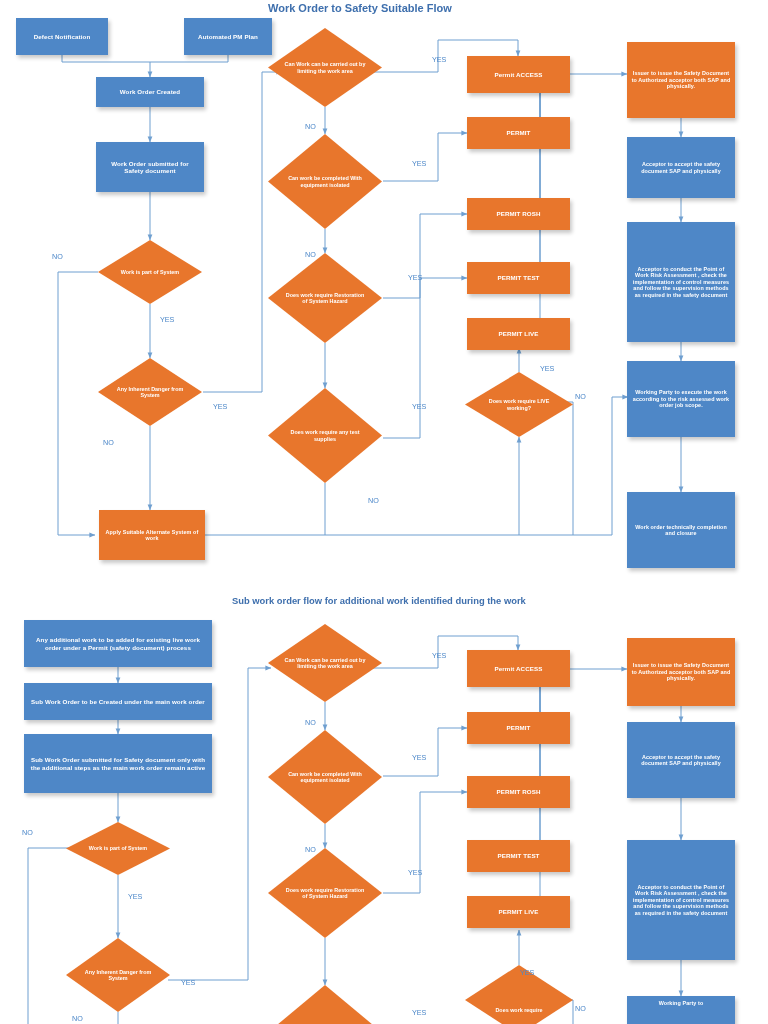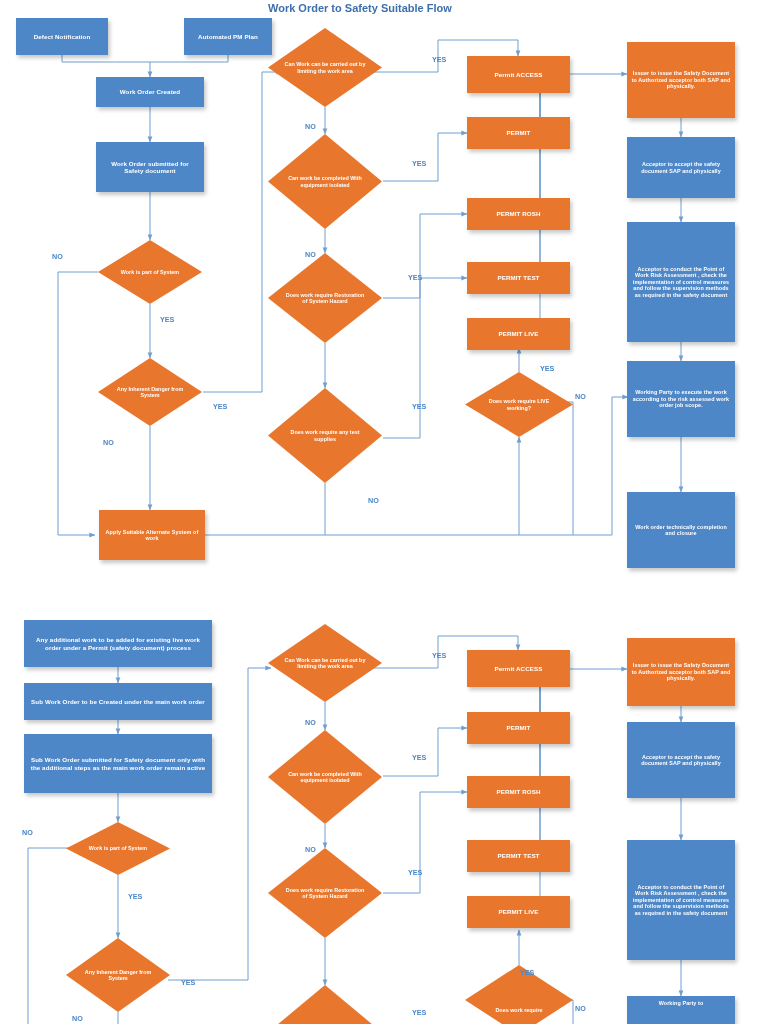--- a/index.html
+++ b/index.html
@@ -17,21 +17,21 @@
   .blue{background:#4e87c7;box-shadow:2px 3px 4px rgba(0,0,0,.22);}
   .orange{background:#e8762c;box-shadow:2px 3px 4px rgba(0,0,0,.22);}
 
   .diamond{position:absolute;display:flex;align-items:center;justify-content:center;}
   .diamond .dshape{position:absolute;left:0;top:0;width:100%;height:100%;
      background:#e8762c;clip-path:polygon(50% 0,100% 50%,50% 100%,0 50%);
      filter:drop-shadow(2px 3px 3px rgba(0,0,0,.2));}
   .diamond .dtext{position:relative;z-index:2;color:#fff;text-align:center;font-weight:bold;line-height:1.18;width:72%;}
 
   .title{position:absolute;color:#3e6fad;font-weight:bold;white-space:nowrap;}
-  .lbl{position:absolute;color:#4a86c8;font-weight:bold;white-space:nowrap;}
+  .lbl{position:absolute;color:#4a86c8;font-weight:normal;white-space:nowrap;}
   .fs5{font-size:5.4px}
   .fs6{font-size:6.2px}
   .fs7{font-size:7.2px}
   .fs9{font-size:9.4px}
   .fs11{font-size:11px}
 </style>
 </head>
 <body>
 
 <div id="stage">
@@ -228,20 +228,21 @@
   <div class="lbl fs7" style="left:432px;top:55px;">YES</div>
   <div class="lbl fs7" style="left:305px;top:122px;">NO</div>
   <div class="lbl fs7" style="left:412px;top:159px;">YES</div>
   <div class="lbl fs7" style="left:305px;top:250px;">NO</div>
   <div class="lbl fs7" style="left:408px;top:273px;">YES</div>
   <div class="lbl fs7" style="left:412px;top:402px;">YES</div>
   <div class="lbl fs7" style="left:368px;top:496px;">NO</div>
   <div class="lbl fs7" style="left:540px;top:364px;">YES</div>
   <div class="lbl fs7" style="left:575px;top:392px;">NO</div>
 
+  <div class="title fs9" style="left:232px;top:595px;">Sub work order flow for additional work identified during the work</div>
 
   <div class="node rect blue fs6" style="left:24px;top:620px;width:188px;height:47px;padding:0 6px;">
     <span>Any additional work to be added for existing live work order under a Permit (safety document) process</span>
   </div>
   <div class="node rect blue fs6" style="left:24px;top:683px;width:188px;height:37px;padding:0 6px;">
     <span>Sub Work Order to be Created under the main work order</span>
   </div>
   <div class="node rect blue fs6" style="left:24px;top:734px;width:188px;height:59px;padding:0 6px;">
     <span>Sub Work Order submitted for Safety document only with the additional steps as the main work order remain active</span>
   </div>

